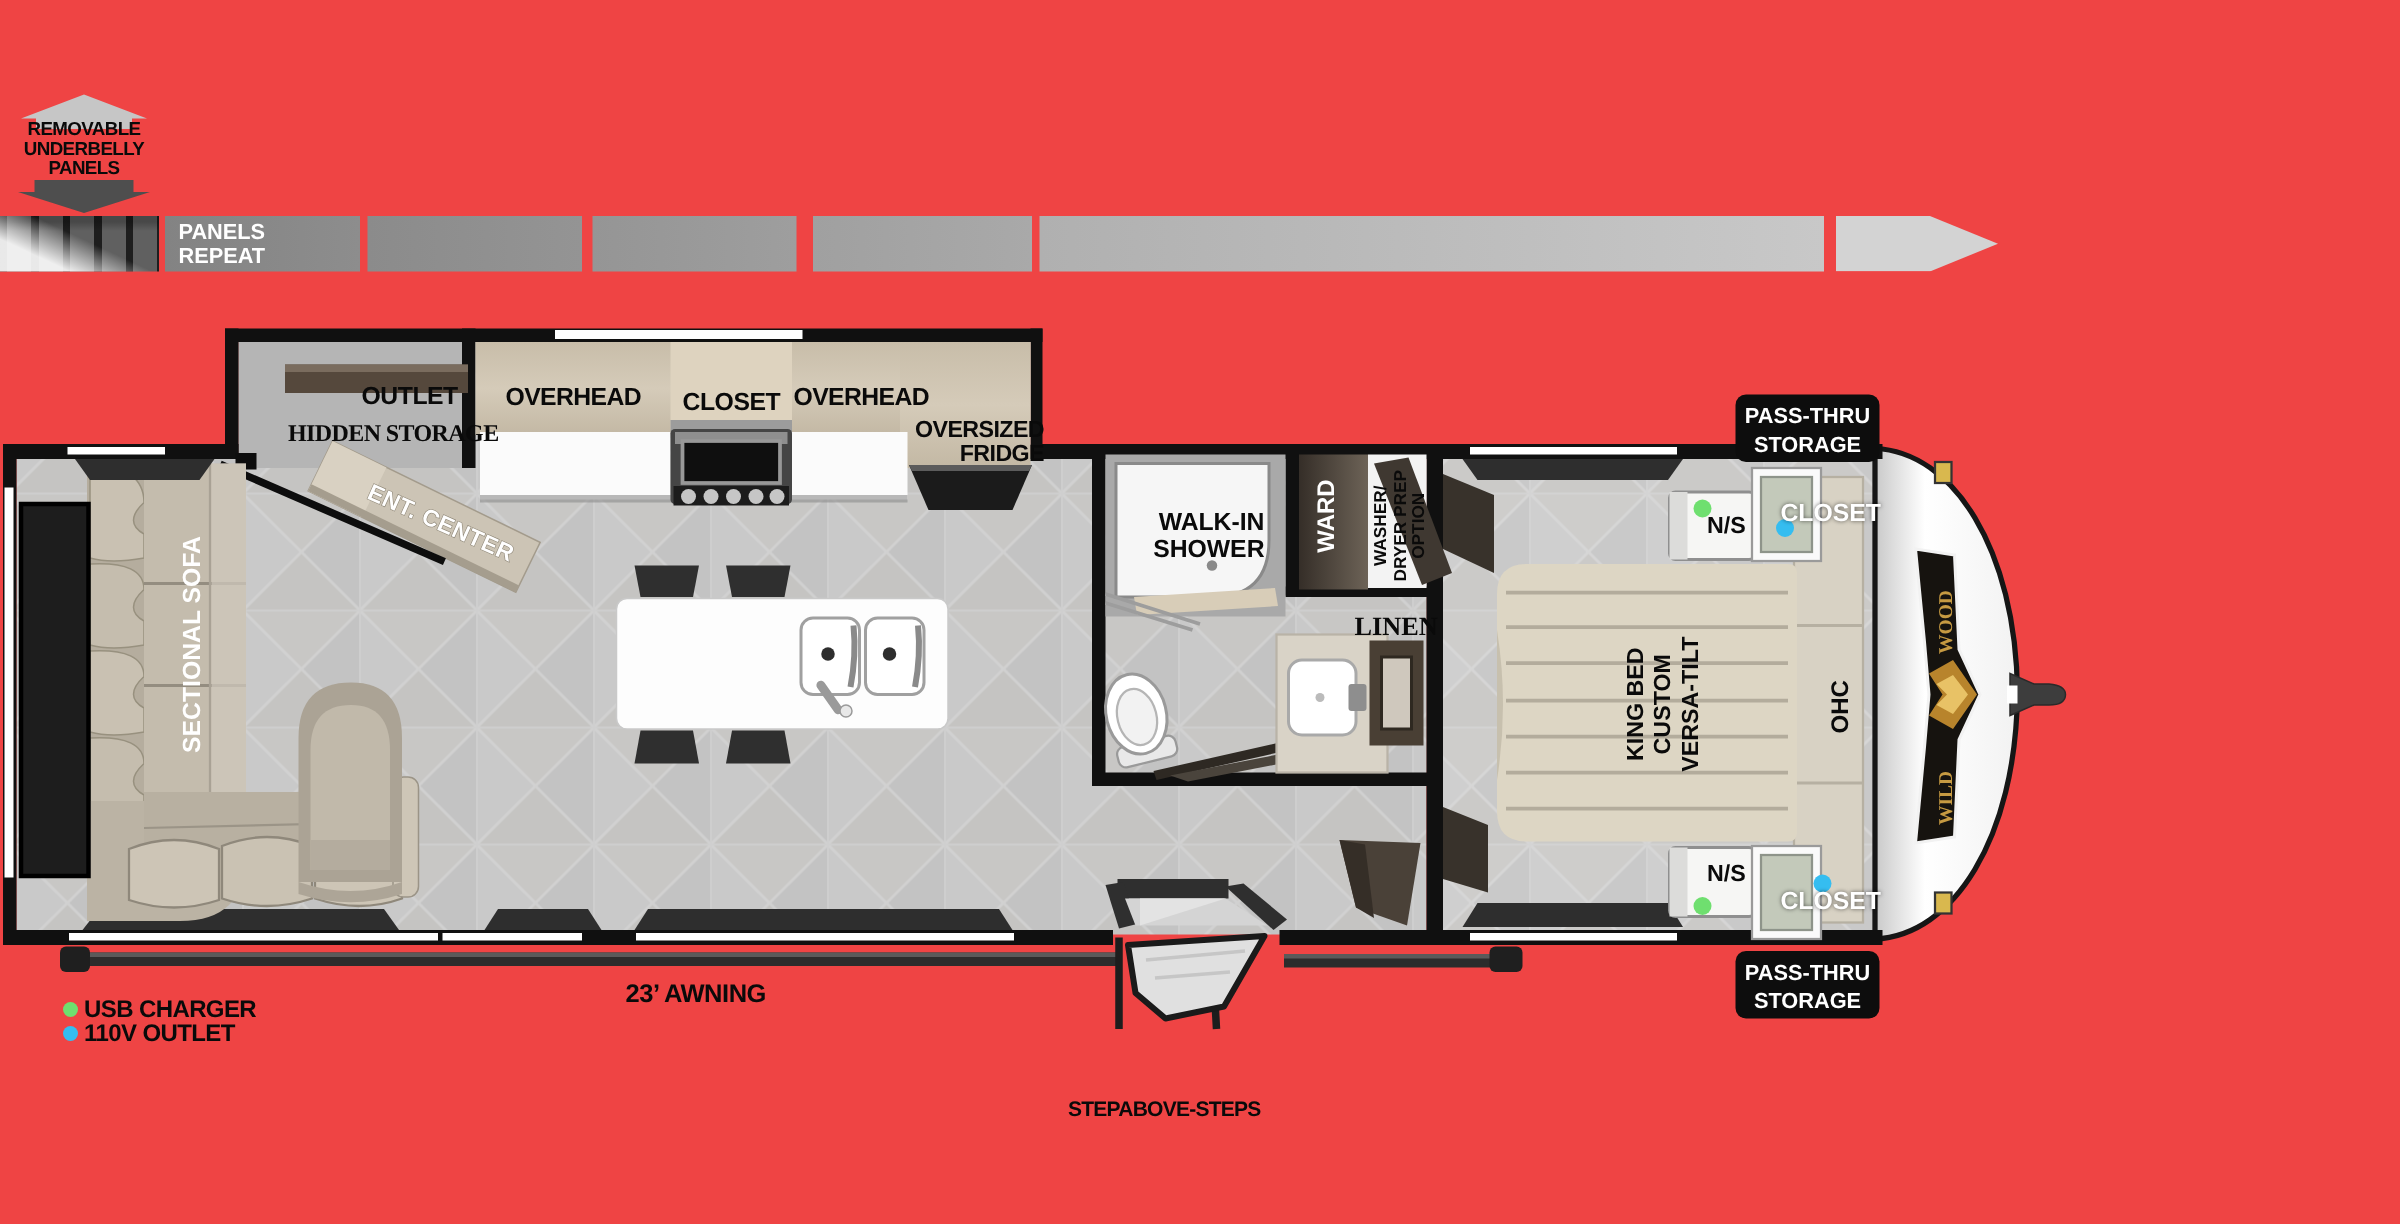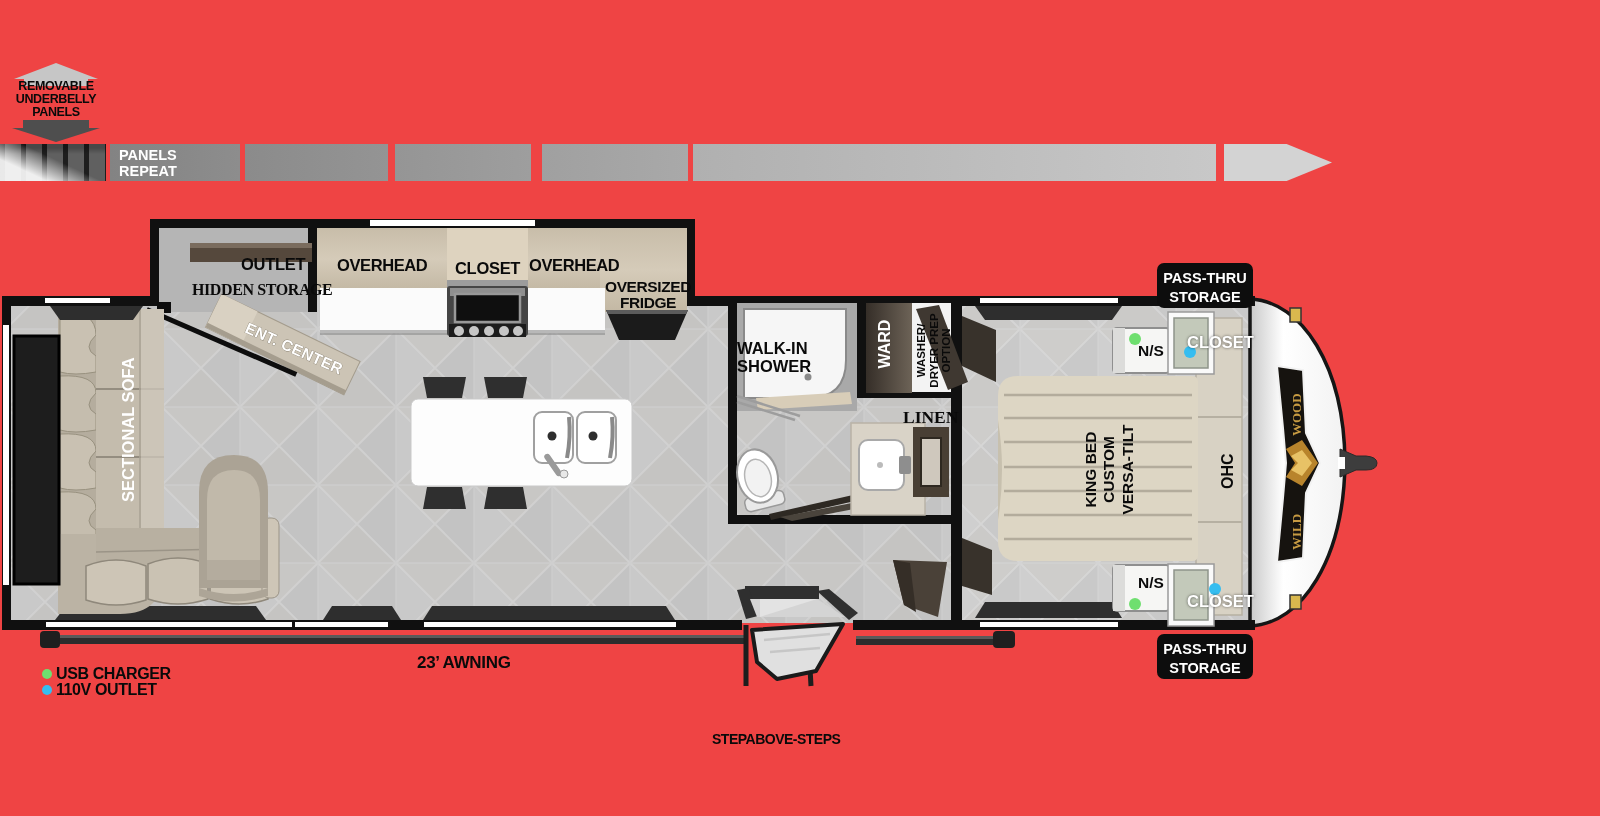--- a/index.html
+++ b/index.html
@@ -390,25 +390,25 @@
 <div class="lbl" style="left:241px;top:256px;font-size:16.5px;letter-spacing:-0.3px;">OUTLET</div>
 
 <div class="lbl" style="left:192px;top:282px;font-size:16px;letter-spacing:-0.4px;font-family:Liberation Serif, serif;">HIDDEN STORAGE</div>
 
 <div class="lbl" style="left:337px;top:257px;font-size:16.5px;letter-spacing:-0.4px;">OVERHEAD</div>
 
 <div class="lbl" style="left:455px;top:260px;font-size:16.5px;letter-spacing:-0.3px;">CLOSET</div>
 
 <div class="lbl" style="left:529px;top:257px;font-size:16.5px;letter-spacing:-0.4px;">OVERHEAD</div>
 
-<div class="lbl" style="left:600px;top:279px;width:96px;text-align:center;font-size:15.5px;letter-spacing:-0.4px;line-height:1.05;">OVERSIZED<br>FRIDGE</div>
+<div class="lbl" style="left:600px;top:279px;width:96px;text-align:right;font-size:15.5px;letter-spacing:-0.4px;line-height:1.05;">OVERSIZED<br>FRIDGE</div>
 
 <div class="lblw" style="left:120px;top:502px;font-size:16.5px;transform:rotate(-90deg);transform-origin:0 0;width:136px;text-align:center;">SECTIONAL SOFA</div>
 
-<div class="lbl" style="left:737px;top:339px;width:106px;text-align:left;font-size:16.5px;line-height:1.1;">WALK-IN<br>SHOWER</div>
+<div class="lbl" style="left:737px;top:339px;width:106px;text-align:right;font-size:16.5px;line-height:1.1;">WALK-IN<br>SHOWER</div>
 
 <div class="lblw" style="left:877px;top:385px;font-size:16px;transform:rotate(-90deg);transform-origin:0 0;width:82px;text-align:center;">WARD</div>
 
 <div class="lbl" style="left:915px;top:398px;font-size:11.5px;transform:rotate(-90deg);transform-origin:0 0;width:95px;text-align:center;line-height:1.1;">WASHER/<br>DRYER PREP<br>OPTION</div>
 
 <div class="lbl" style="left:903px;top:409px;font-size:17.5px;font-family:Liberation Serif, serif;">LINEN</div>
 
 <div class="lbl" style="left:1082px;top:532px;font-size:15.5px;transform:rotate(-90deg);transform-origin:0 0;width:125px;text-align:center;line-height:1.18;">KING BED<br>CUSTOM<br>VERSA-TILT</div>
 
 <div class="lbl" style="left:1220px;top:489px;font-size:16px;transform:rotate(-90deg);transform-origin:0 0;">OHC</div>

